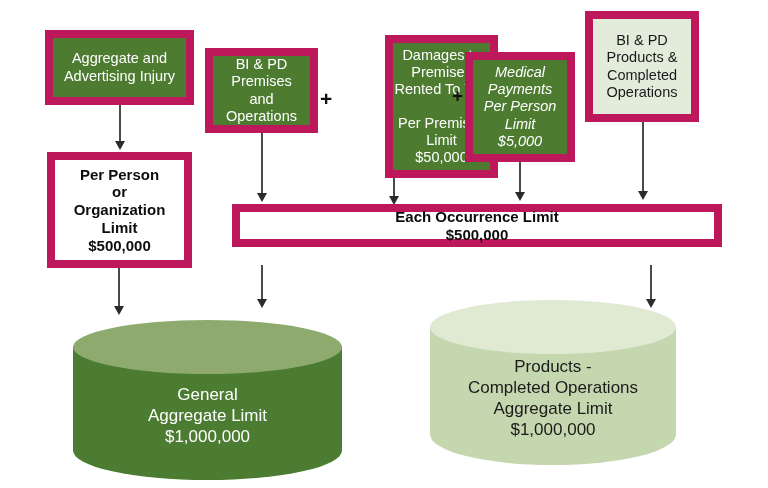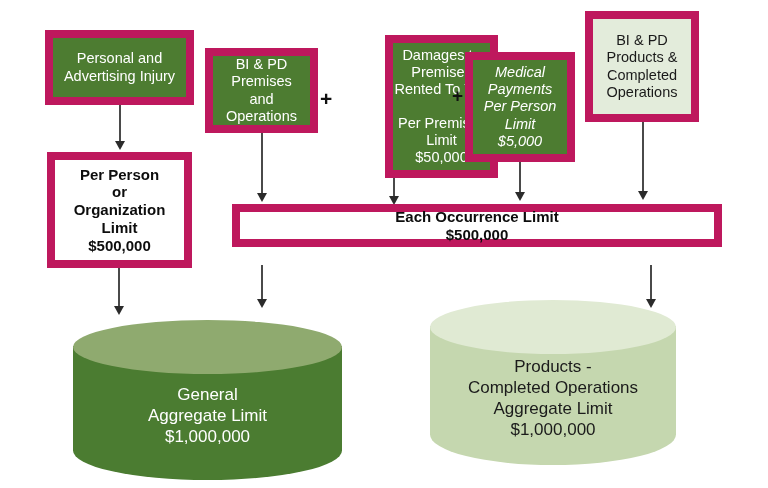--- a/index.html
+++ b/index.html
@@ -59,21 +59,21 @@
   .cyl-light .body{background:#c5d7af;}
   .cyl-light .top{background:#e0ead3;}
   .cyl-light .label{color:#1b1b1b;}
 </style>
 </head>
 <body>
 
 <div id="stage">
 
   <div class="node green" style="left:45px;top:30px;width:149px;height:75px;font-size:14.5px;">
-    <span class="ln">Personal and
+    <span class="ln">Aggregate and
 Advertising Injury</span>
   </div>
 
   <div class="node green" style="left:205px;top:48px;width:113px;height:85px;font-size:14.5px;">
     <span class="ln">BI &amp; PD
 Premises
 and
 Operations</span>
   </div>
 

